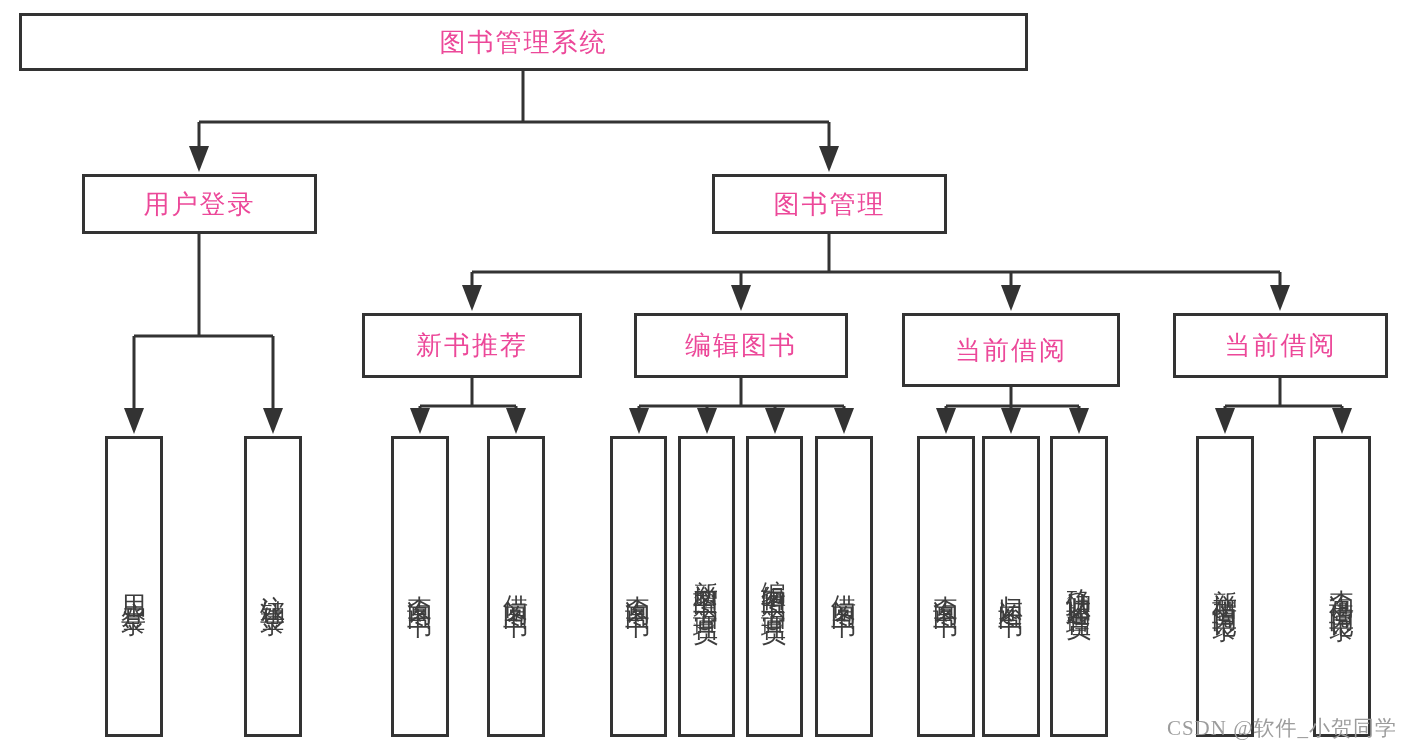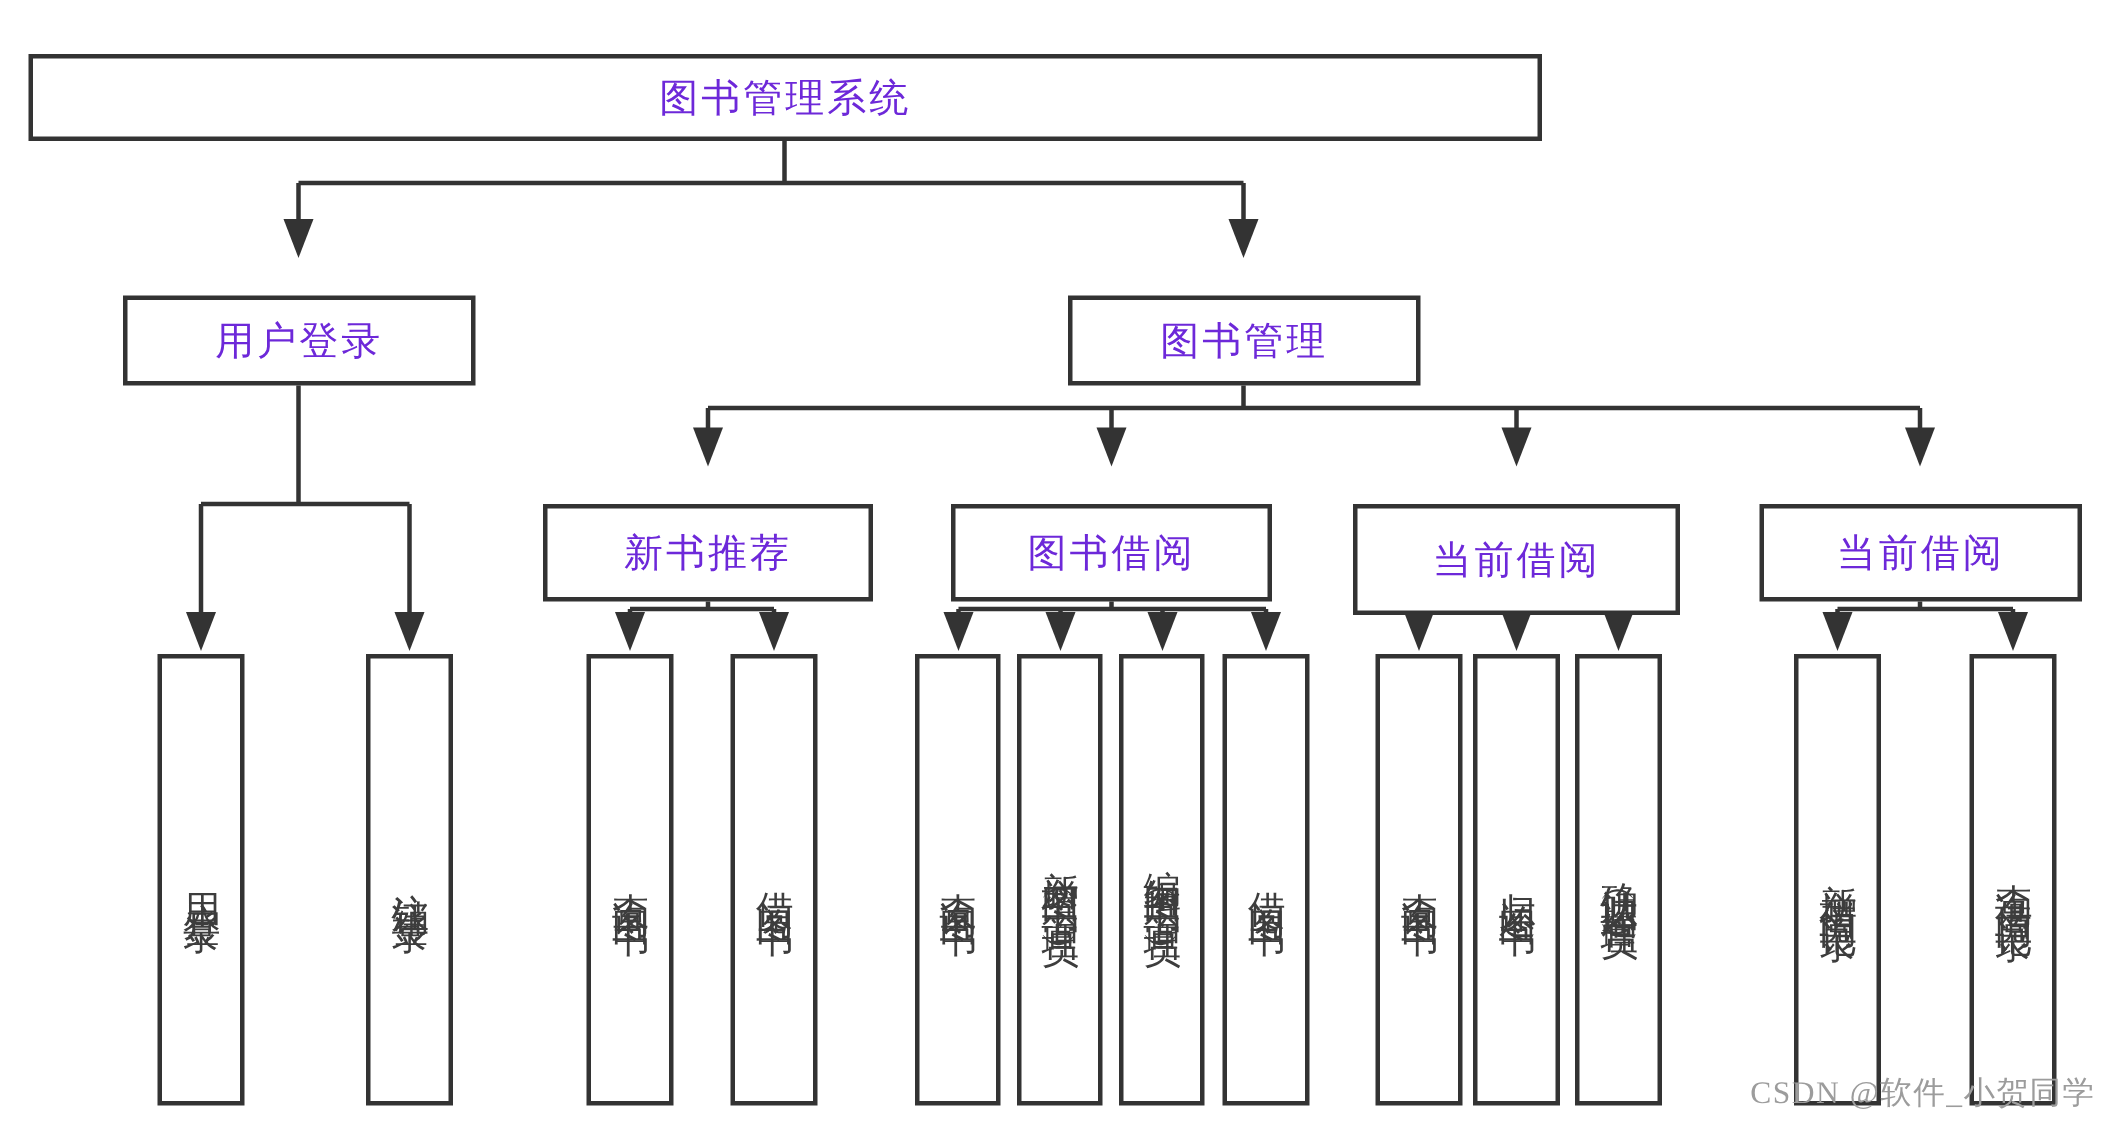--- a/index.html
+++ b/index.html
@@ -10,25 +10,24 @@
     font-family:"Liberation Sans","DejaVu Sans",sans-serif;
     overflow:hidden;
   }
   .connectors{position:absolute;left:0;top:0;pointer-events:none;}
   .node{
     position:absolute;
     box-sizing:border-box;
     border:3px solid #333333;
     background:#ffffff;
     display:flex;align-items:center;justify-content:center;
-    color:#6d28d9;
+    color:#ec4899;
     font-size:26px;
     letter-spacing:2px;
     white-space:nowrap;
-    margin-top:23px;
   }
   .leaf{
     position:absolute;
     box-sizing:border-box;
     border:3px solid #333333;
     background:#ffffff;
     color:#3d3d3d;
     font-size:25px;
     letter-spacing:6px;
     writing-mode:vertical-rl;
@@ -101,21 +100,21 @@
       <polygon points="1332,408 1352,408 1342,434" fill="#333333" stroke="none"></polygon>
     </g>
   </svg>
 
   <div class="node" style="left:19px;top:13px;width:1009px;height:58px;">图书管理系统</div>
 
   <div class="node" style="left:82px;top:174px;width:235px;height:60px;">用户登录</div>
   <div class="node" style="left:712px;top:174px;width:235px;height:60px;">图书管理</div>
 
   <div class="node" style="left:362px;top:313px;width:220px;height:65px;">新书推荐</div>
-  <div class="node" style="left:634px;top:313px;width:214px;height:65px;">图书借阅</div>
+  <div class="node" style="left:634px;top:313px;width:214px;height:65px;">编辑图书</div>
   <div class="node" style="left:902px;top:313px;width:218px;height:74px;">当前借阅</div>
   <div class="node" style="left:1173px;top:313px;width:215px;height:65px;">当前借阅</div>
 
   <div class="leaf" style="left:105px;top:436px;width:58px;height:301px;">用户登录</div>
   <div class="leaf" style="left:244px;top:436px;width:58px;height:301px;">注销登录</div>
 
   <div class="leaf" style="left:391px;top:436px;width:58px;height:301px;">查询图书</div>
   <div class="leaf" style="left:487px;top:436px;width:58px;height:301px;">借阅图书</div>
 
   <div class="leaf" style="left:610px;top:436px;width:57px;height:301px;">查询图书</div>

